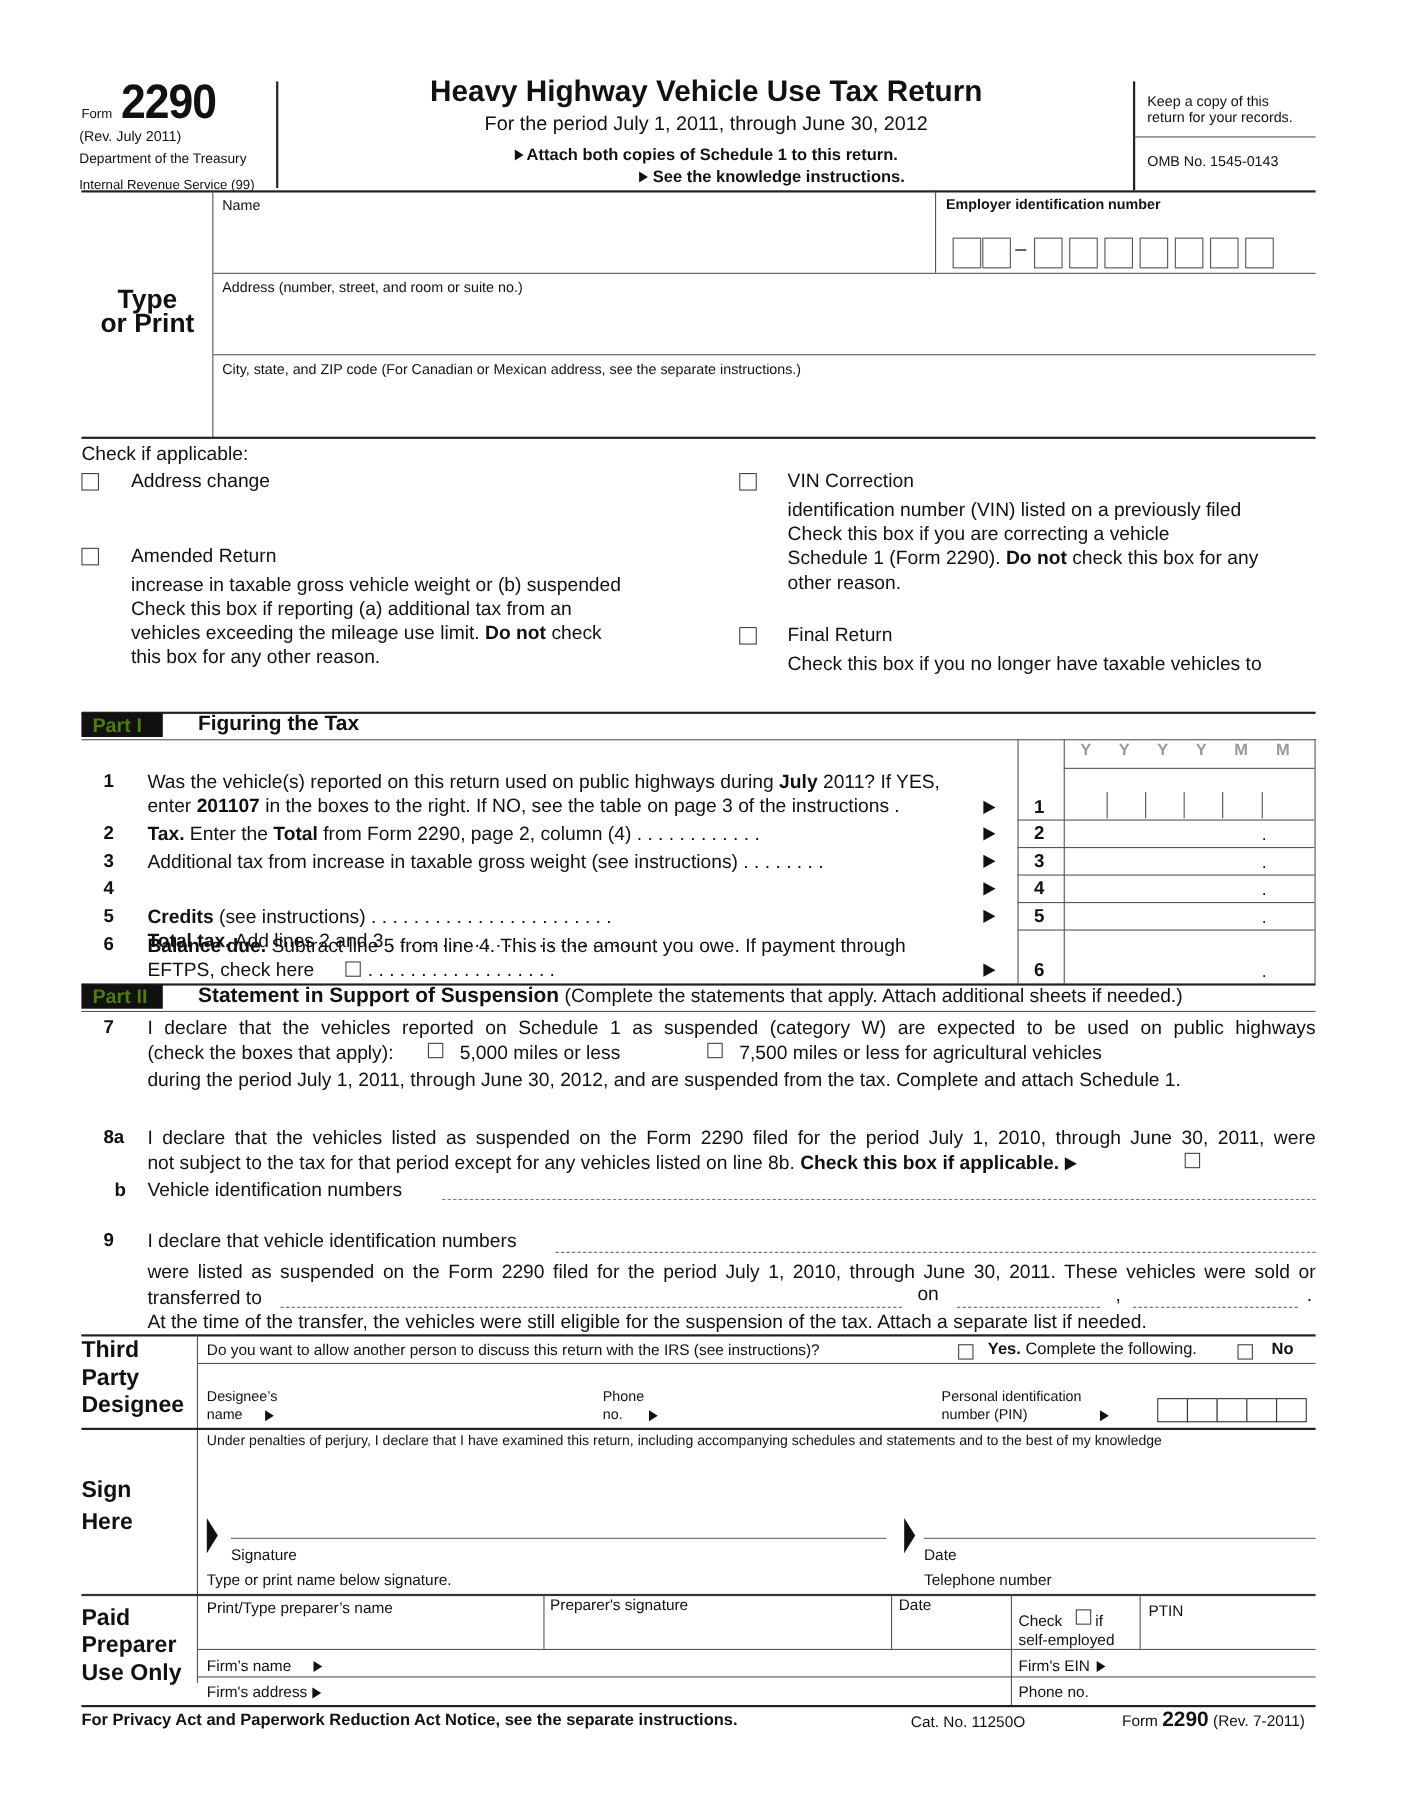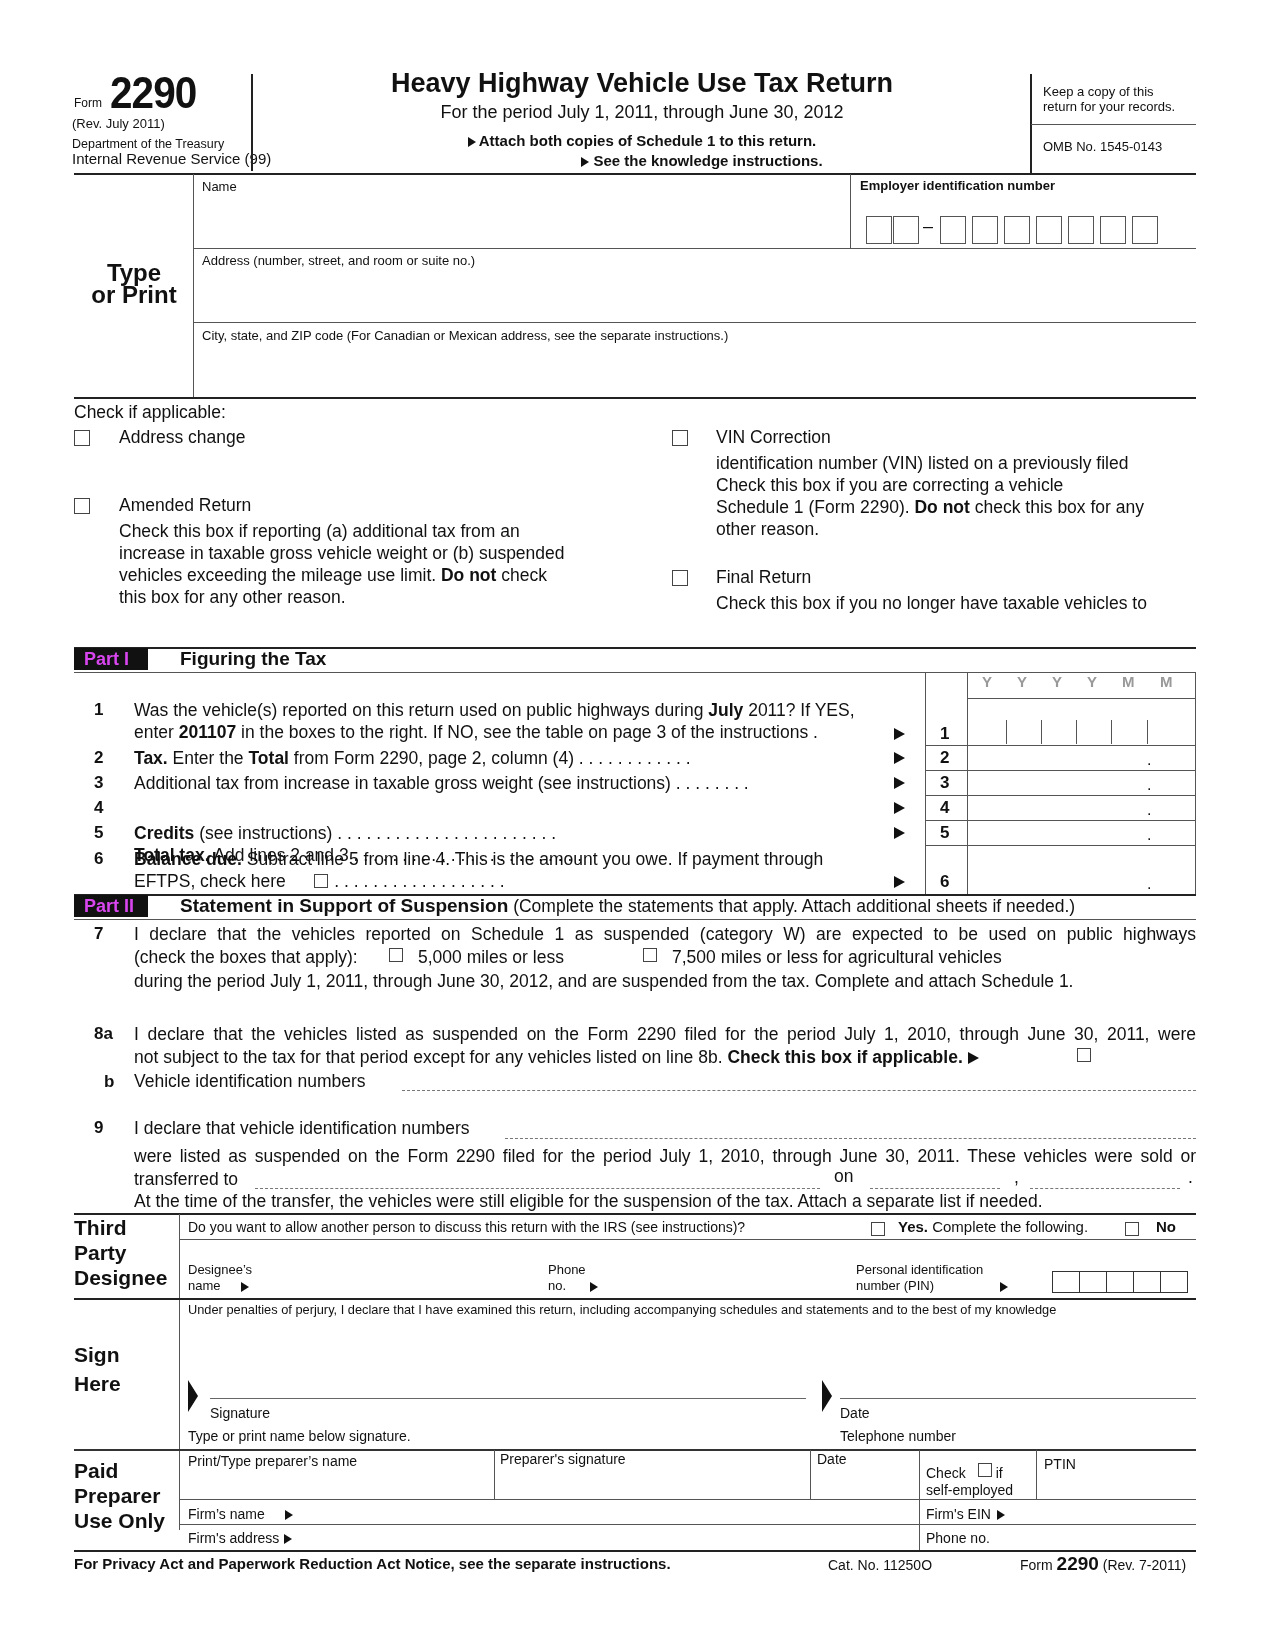--- a/index.html
+++ b/index.html
@@ -9,41 +9,41 @@
   .b { font-weight: bold; }
   .hline { position: absolute; height: 0; border-top: 1px solid #555; }
   .hline.thick { border-top: 2px solid #222; }
   .vline { position: absolute; width: 0; border-left: 1px solid #555; }
   .vline.thick { border-left: 2px solid #222; }
   .cb { position: absolute; width: 16px; height: 16px; border: 1px solid #444; background: #fff; cursor: pointer; }
   .cb.sm { width: 14px; height: 14px; }
   .txt17 { font-size: 17.5px; line-height: 22px; }
   .txt14 { font-size: 14px; line-height: 17px; }
   .txt13 { font-size: 13px; line-height: 16px; }
-  .part-tag { position: absolute; background: #111; color: #d946ef; font-weight: bold; font-size: 18px; line-height: 22px; padding: 0 10px; }
+  .part-tag { position: absolute; background: #111; color: #4d7c0f; font-weight: bold; font-size: 18px; line-height: 22px; padding: 0 10px; }
   .field { position: absolute; background: transparent; border: none; outline: none; font-family: "Liberation Sans", sans-serif; font-size: 15px; }
   .dashed { position: absolute; border-top: 1px dashed #777; height: 0; }
   .arrow { display: inline-block; width: 0; height: 0; border-top: 6px solid transparent; border-bottom: 6px solid transparent; border-left: 11px solid #111; vertical-align: middle; }
   .arrow.sm { border-top-width: 5px; border-bottom-width: 5px; border-left-width: 8px; }
   .einbox { position: absolute; width: 26px; height: 28px; border: 1px solid #555; background:#fff; }
   .pinbox { position: absolute; width: 28px; height: 22px; border: 1px solid #333; background:#fff; }
   .sigarrow { position: absolute; width: 0; height: 0; border-top: 16px solid transparent; border-bottom: 16px solid transparent; border-left: 10px solid #111; }
   .lnum { position: absolute; font-weight: bold; font-size: 17px; }
   .ymd { position: absolute; color: #999; font-weight: bold; font-size: 15px; }
   .dec-dot { position: absolute; font-size: 16px; }
 </style>
 </head>
 <body>
 
 <div>
   <div class="abs" style="left:74px;top:96px;font-size:12px;">Form</div>
   <div class="abs b" style="left:110px;top:68px;font-size:44px;letter-spacing:-1px;transform:scaleX(0.92);transform-origin:left;">2290</div>
   <div class="abs" style="left:72px;top:116px;font-size:13px;">(Rev. July 2011)</div>
   <div class="abs" style="left:72px;top:137px;font-size:12.5px;">Department of the Treasury</div>
-  <div class="abs" style="left:72px;top:150px;font-size:15px;">Internal Revenue Service (99)</div>
+  <div class="abs" style="left:72px;top:161px;font-size:12px;">Internal Revenue Service (99)</div>
   <div class="vline thick" style="left:251px;top:74px;height:97px;"></div>
 
   <div class="abs b" style="left:252px;width:780px;text-align:center;top:68px;font-size:27px;">Heavy Highway Vehicle Use Tax Return</div>
   <div class="abs" style="left:252px;width:780px;text-align:center;top:102px;font-size:18px;">For the period July 1, 2011, through June 30, 2012</div>
   <div class="abs b" style="left:252px;width:780px;text-align:center;top:132px;font-size:15px;"><span class="arrow sm" style="margin-right:3px;"></span><span>Attach both copies of Schedule 1 to this return.</span></div>
   <div class="abs b" style="left:252px;width:780px;text-align:center;top:152px;font-size:15px;"><span class="arrow sm" style="margin-right:4px;margin-left:120px;"></span><span>See the knowledge instructions.</span></div>
 
   <div class="vline thick" style="left:1030px;top:74px;height:99px;"></div>
   <div class="abs" style="left:1043px;top:84px;font-size:13px;line-height:15px;">
     <div>Keep a copy of this</div>
@@ -90,22 +90,22 @@
 
 <div>
   <div class="abs txt17" style="left:74px;top:401px;">Check if applicable:</div>
 
   <div class="cb" style="left:74px;top:430px;"></div>
   <div class="abs txt17" style="left:119px;top:426px;">Address change</div>
 
   <div class="cb" style="left:74px;top:498px;"></div>
   <div class="abs txt17" style="left:119px;top:494px;">Amended Return</div>
   <div class="abs txt17" style="left:119px;top:520px;">
+    <div>increase in taxable gross vehicle weight or (b) suspended</div>
     <div>Check this box if reporting (a) additional tax from an</div>
-    <div>increase in taxable gross vehicle weight or (b) suspended</div>
     <div><span>vehicles exceeding the mileage use limit. </span><b>Do not</b><span> check</span></div>
     <div>this box for any other reason.</div>
   </div>
 
   <div class="cb" style="left:672px;top:430px;"></div>
   <div class="abs txt17" style="left:716px;top:426px;">VIN Correction</div>
   <div class="abs txt17" style="left:716px;top:452px;">
     <div>identification number (VIN) listed on a previously filed</div>
     <div>Check this box if you are correcting a vehicle</div>
     <div><span>Schedule 1 (Form 2290). </span><b>Do not</b><span> check this box for any</span></div>

